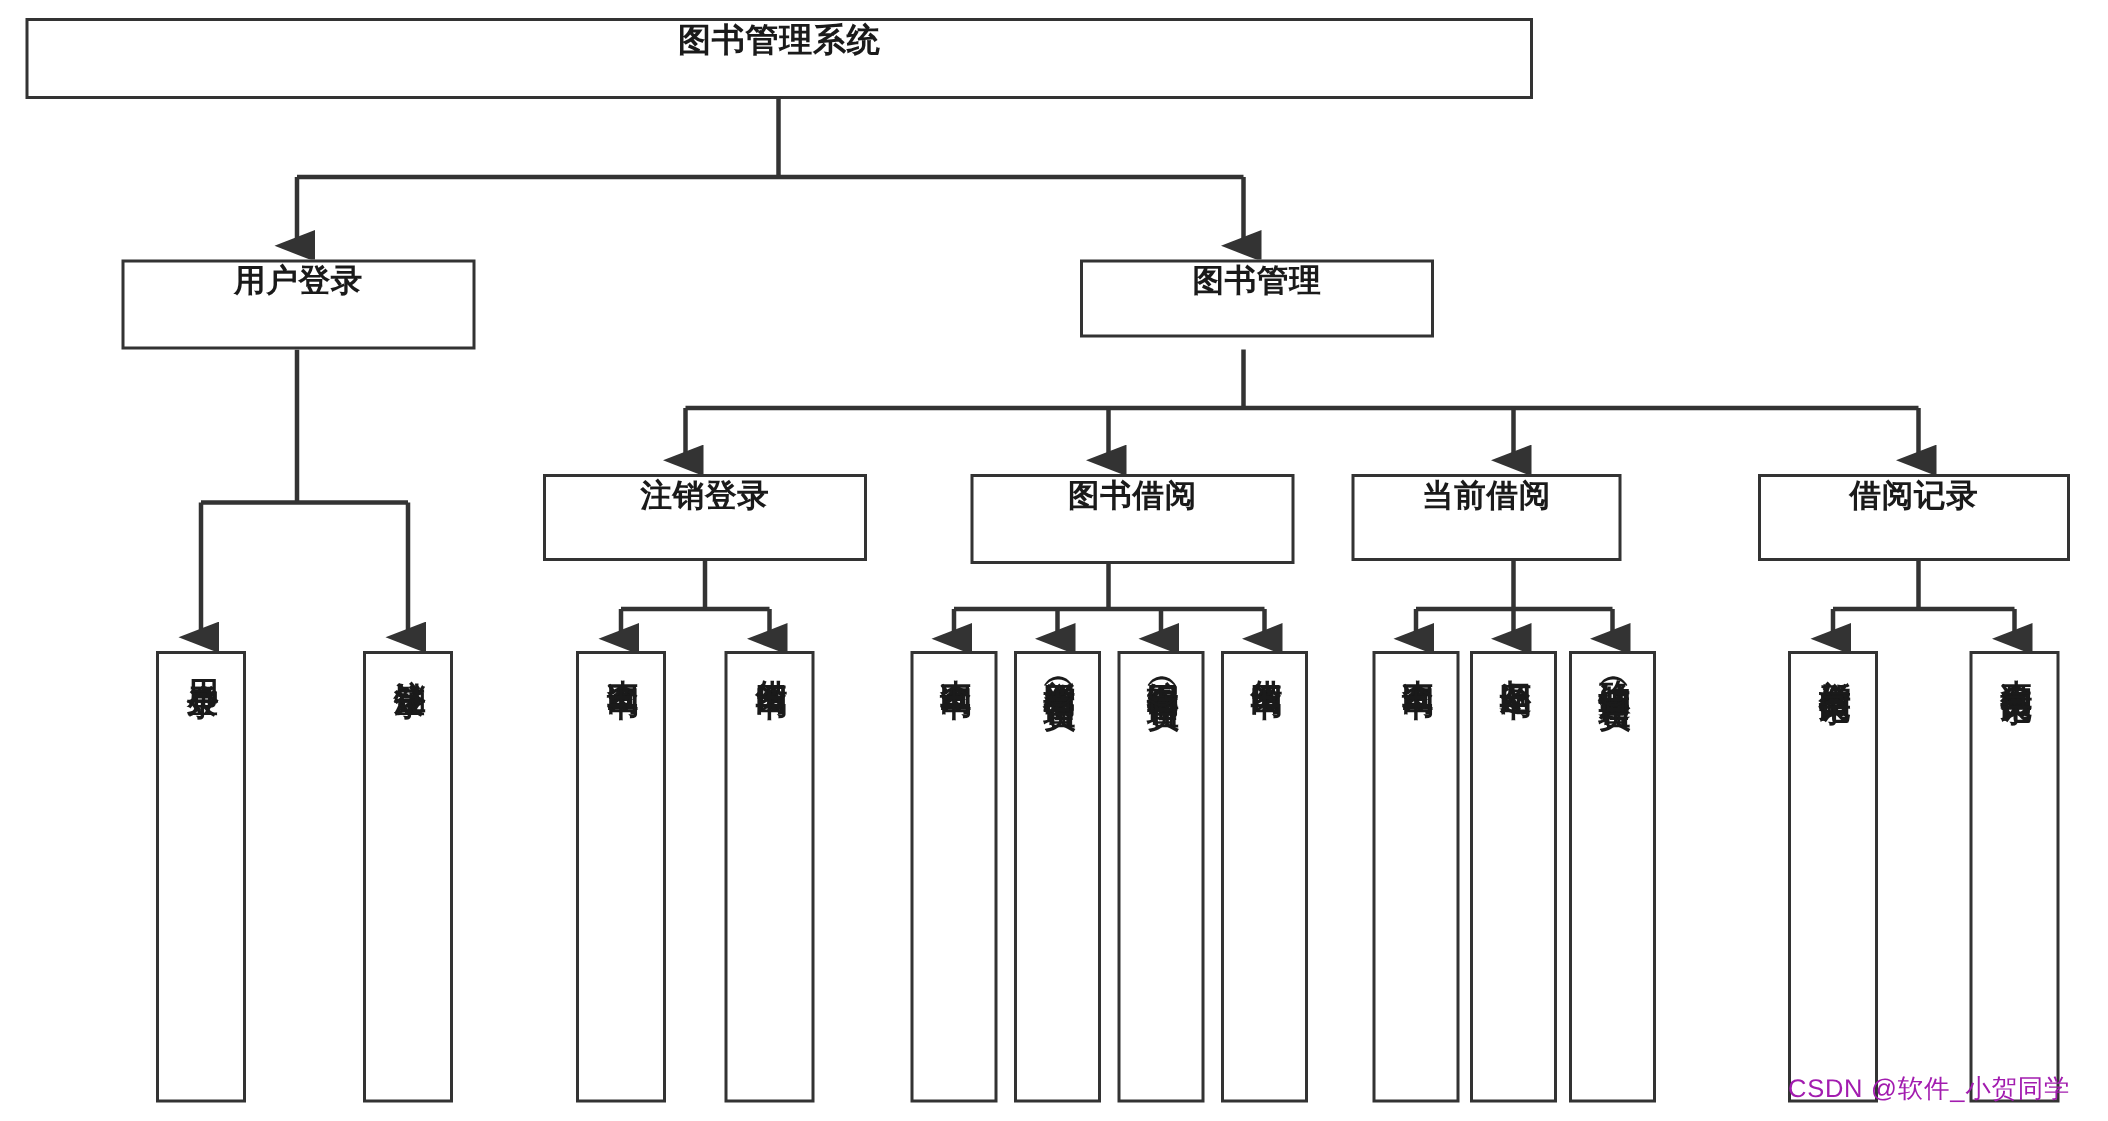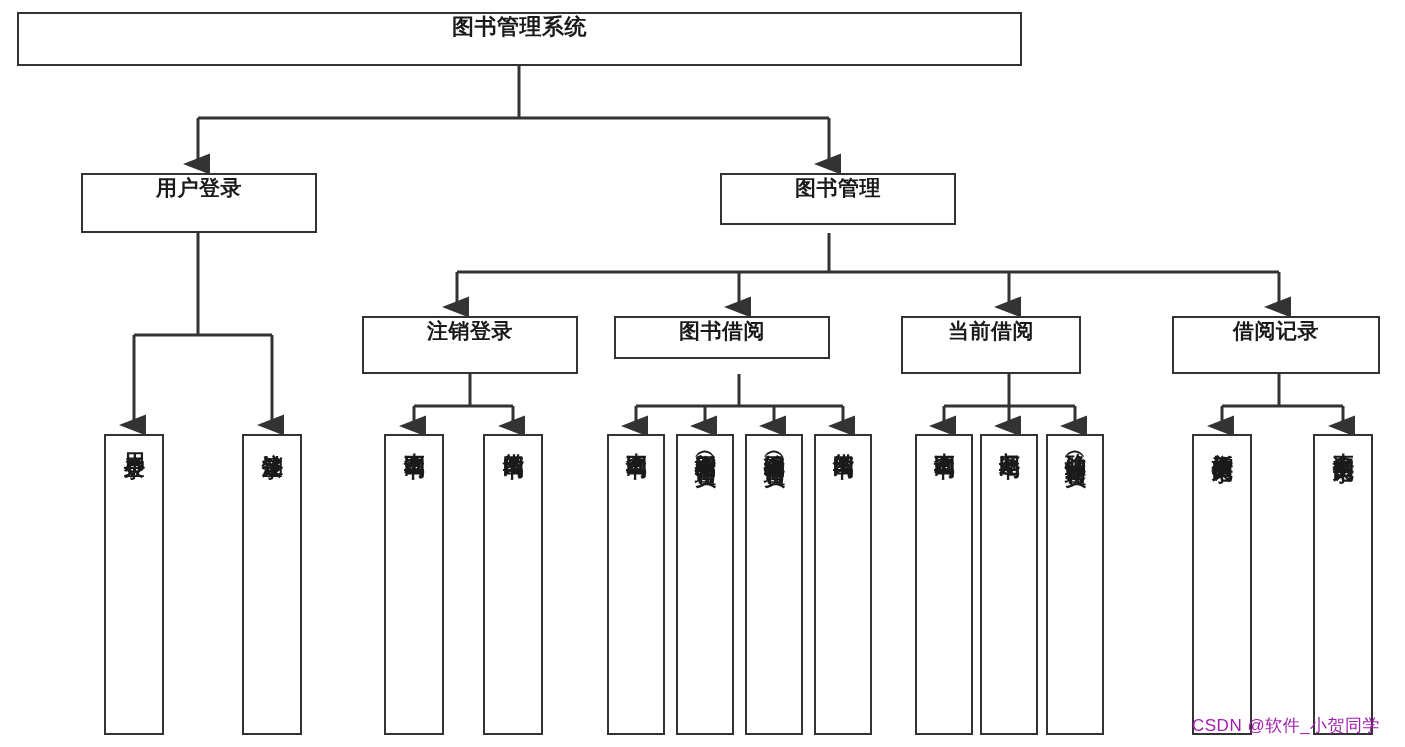--- a/index.html
+++ b/index.html
@@ -129,21 +129,21 @@
   <div class="node h" style="left:81px; top:173px; width:236px; height:60px;">
     <span>用户登录</span>
   </div>
   <div class="node h" style="left:720px; top:173px; width:236px; height:52px;">
     <span>图书管理</span>
   </div>
 
   <div class="node h" style="left:362px; top:316px; width:216px; height:58px;">
     <span>注销登录</span>
   </div>
-  <div class="node h" style="left:614px; top:316px; width:216px; height:43px;">
+  <div class="node h" style="left:647px; top:316px; width:216px; height:60px;">
     <span>图书借阅</span>
   </div>
   <div class="node h" style="left:901px; top:316px; width:180px; height:58px;">
     <span>当前借阅</span>
   </div>
   <div class="node h" style="left:1172px; top:316px; width:208px; height:58px;">
     <span>借阅记录</span>
   </div>
 
   <div class="node v" style="left:104px; top:434px; width:60px; height:301px;">

